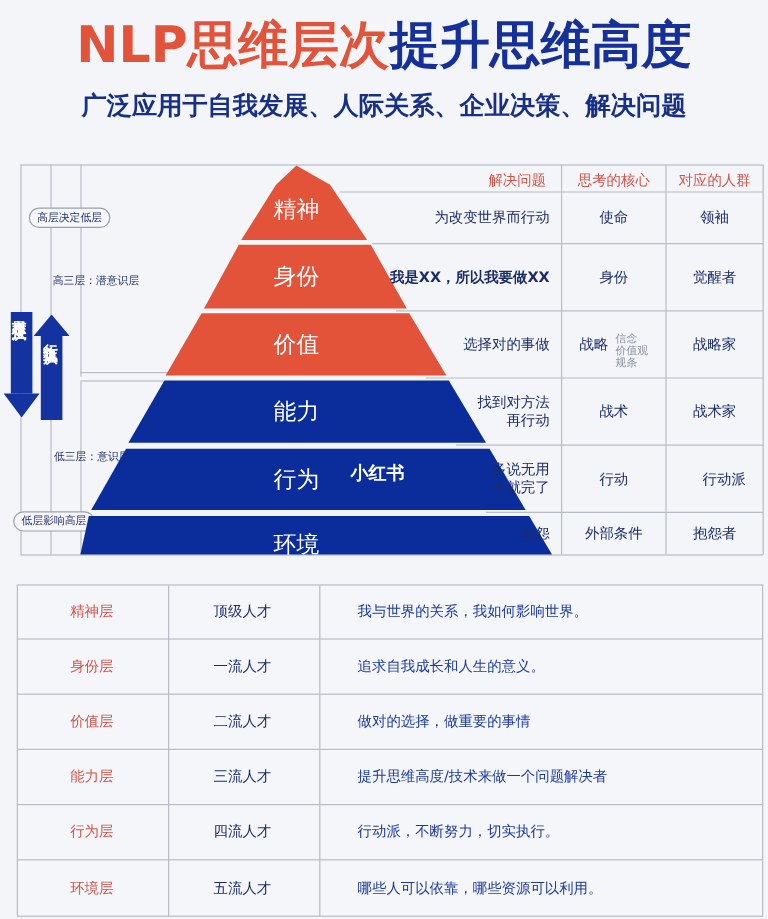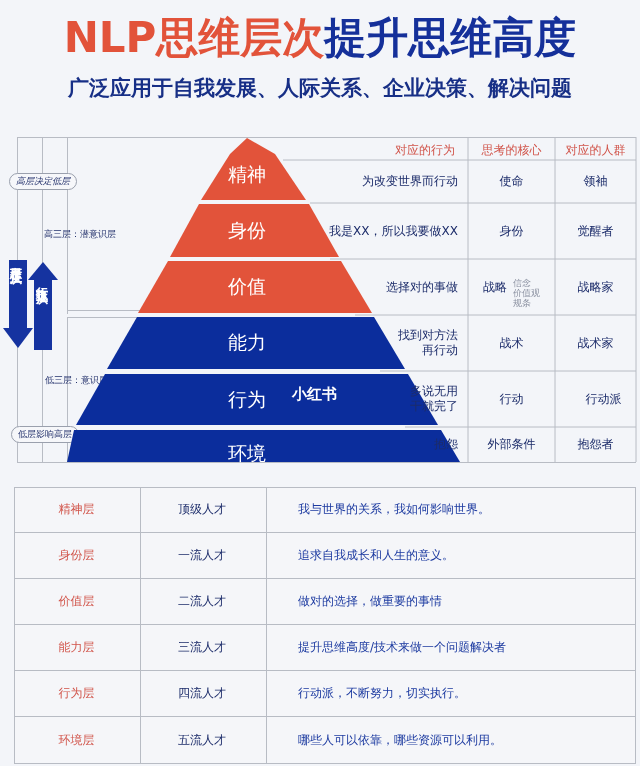--- a/index.html
+++ b/index.html
@@ -64,21 +64,21 @@
 
 <div class="vline" style="left:17px; top:137px; height:325px;"></div>
 <div class="vline" style="left:42px; top:137px; height:325px;"></div>
 <div class="vline" style="left:67px; top:137px; height:177px;"></div>
 <div class="vline" style="left:67px; top:318px; height:144px;"></div>
 <div class="hline" style="left:17px; top:137px; width:619px;"></div>
 <div class="hline" style="left:67px; top:310px; width:90px;"></div>
 <div class="hline" style="left:67px; top:317px; width:70px;"></div>
 <div class="hline" style="left:17px; top:462px; width:619px;"></div>
 
-<div class="pill" style="left:9px; top:173px;font-style:italic;">高层决定低层</div>
+<div class="pill" style="left:24px; top:173px;">高层决定低层</div>
 <div class="pill" style="left:11px; top:426px;">低层影响高层</div>
 <div class="zone-label" style="left:44px; top:228px;">高三层：潜意识层</div>
 <div class="zone-label" style="left:45px; top:374px;">低三层：意识层</div>
 
 <svg class="arrow-down" style="left:3px; top:260px;" width="30" height="88">
   <rect x="6" y="0" width="18" height="68" fill="#1533a0"></rect>
   <polygon points="0,68 30,68 15,88" fill="#1533a0"></polygon>
 </svg>
 <div class="arrow-text" style="left:9px; top:262px;">从上往下思考</div>
 
@@ -111,29 +111,29 @@
 </svg>
 
 <div class="band-label" style="left:207px; top:162px;">精神</div>
 <div class="band-label" style="left:207px; top:218px;">身份</div>
 <div class="band-label" style="left:207px; top:274px;">价值</div>
 <div class="band-label" style="left:207px; top:330px;">能力</div>
 <div class="band-label" style="left:207px; top:387px;">行为</div>
 <div class="band-label" style="left:207px; top:441px;">环境</div>
 <div class="watermark" style="left:292px; top:385px;">小红书</div>
 
-<div class="hdr" style="left:375px; top:142px; width:90px; text-align:right; padding-right:10px;">对应的行为</div>
+<div class="hdr" style="left:375px; top:142px; width:90px; text-align:right; padding-right:10px;">解决问题</div>
 <div class="hdr" style="left:468px; top:142px; width:87px;">思考的核心</div>
 <div class="hdr" style="left:555px; top:142px; width:81px;">对应的人群</div>
 
 <div class="cell beh" style="left:300px; top:160px; width:168px; height:43px;">为改变世界而行动</div>
 <div class="cell" style="left:468px; top:160px; width:87px; height:43px;">使命</div>
 <div class="cell" style="left:555px; top:160px; width:81px; height:43px;">领袖</div>
 
-<div class="cell beh" style="left:300px; top:203px; width:168px; height:56px;">我是XX，所以我要做XX</div>
+<div class="cell beh" style="left:300px; top:203px; width:168px; height:56px;font-weight:bold;">我是XX，所以我要做XX</div>
 <div class="cell" style="left:468px; top:203px; width:87px; height:56px;">身份</div>
 <div class="cell" style="left:555px; top:203px; width:81px; height:56px;">觉醒者</div>
 
 <div class="cell beh" style="left:340px; top:259px; width:128px; height:56px;">选择对的事做</div>
 <div class="cell" style="left:468px; top:259px; width:87px; height:56px;">
   <span>战略</span>
   <span class="small-note" style="white-space:pre-line;">信念
 价值观
 规条</span>
 </div>

